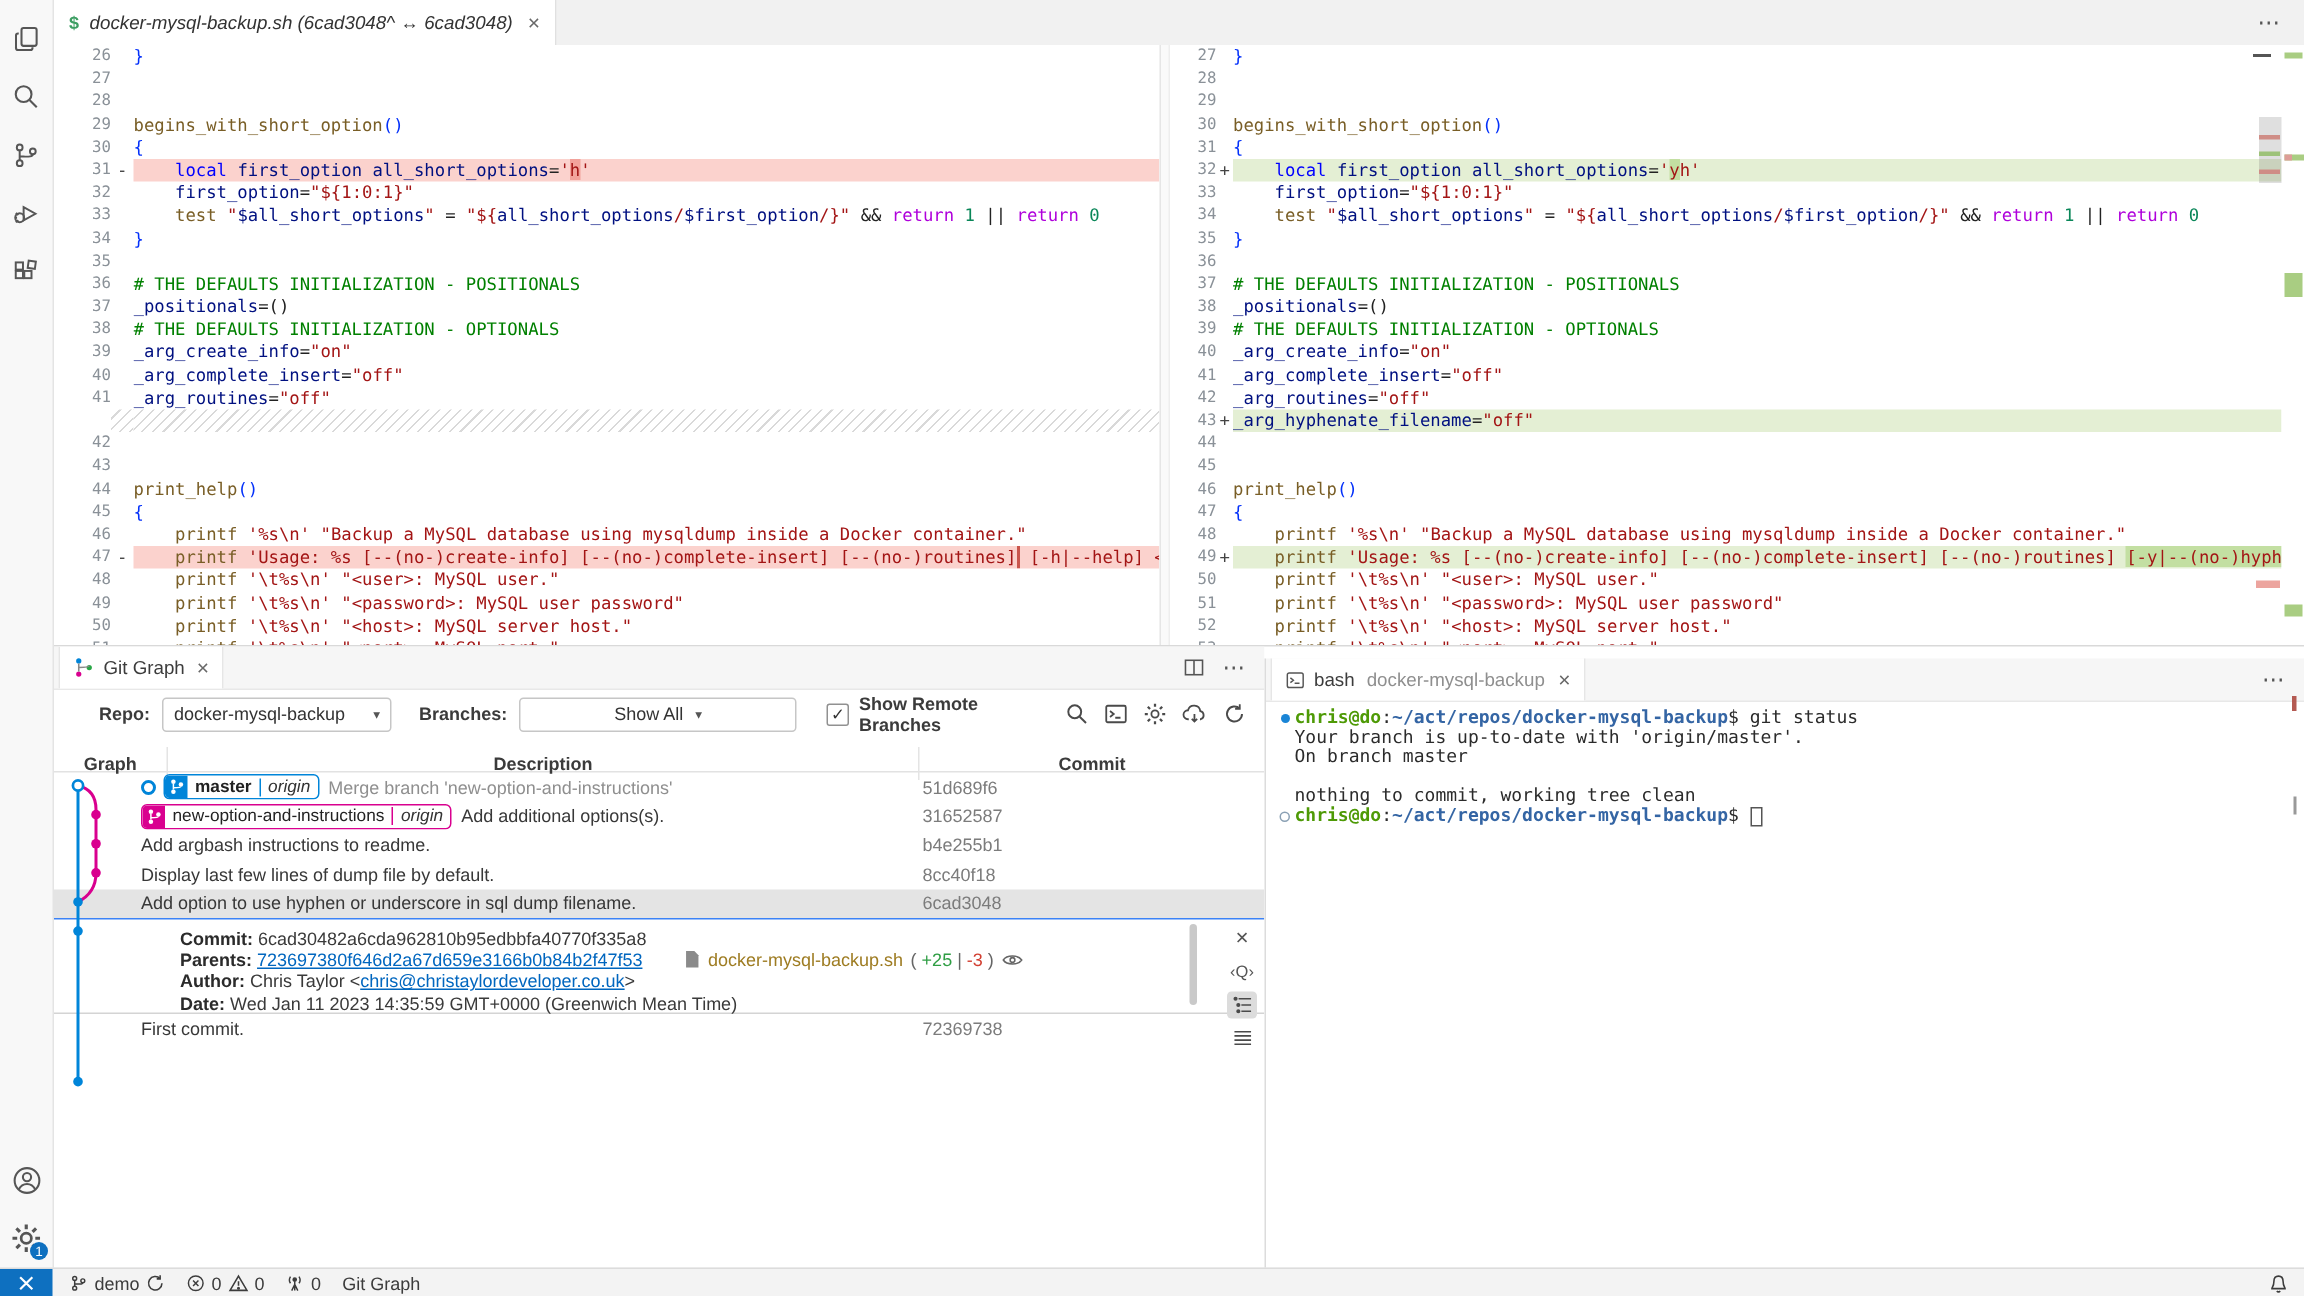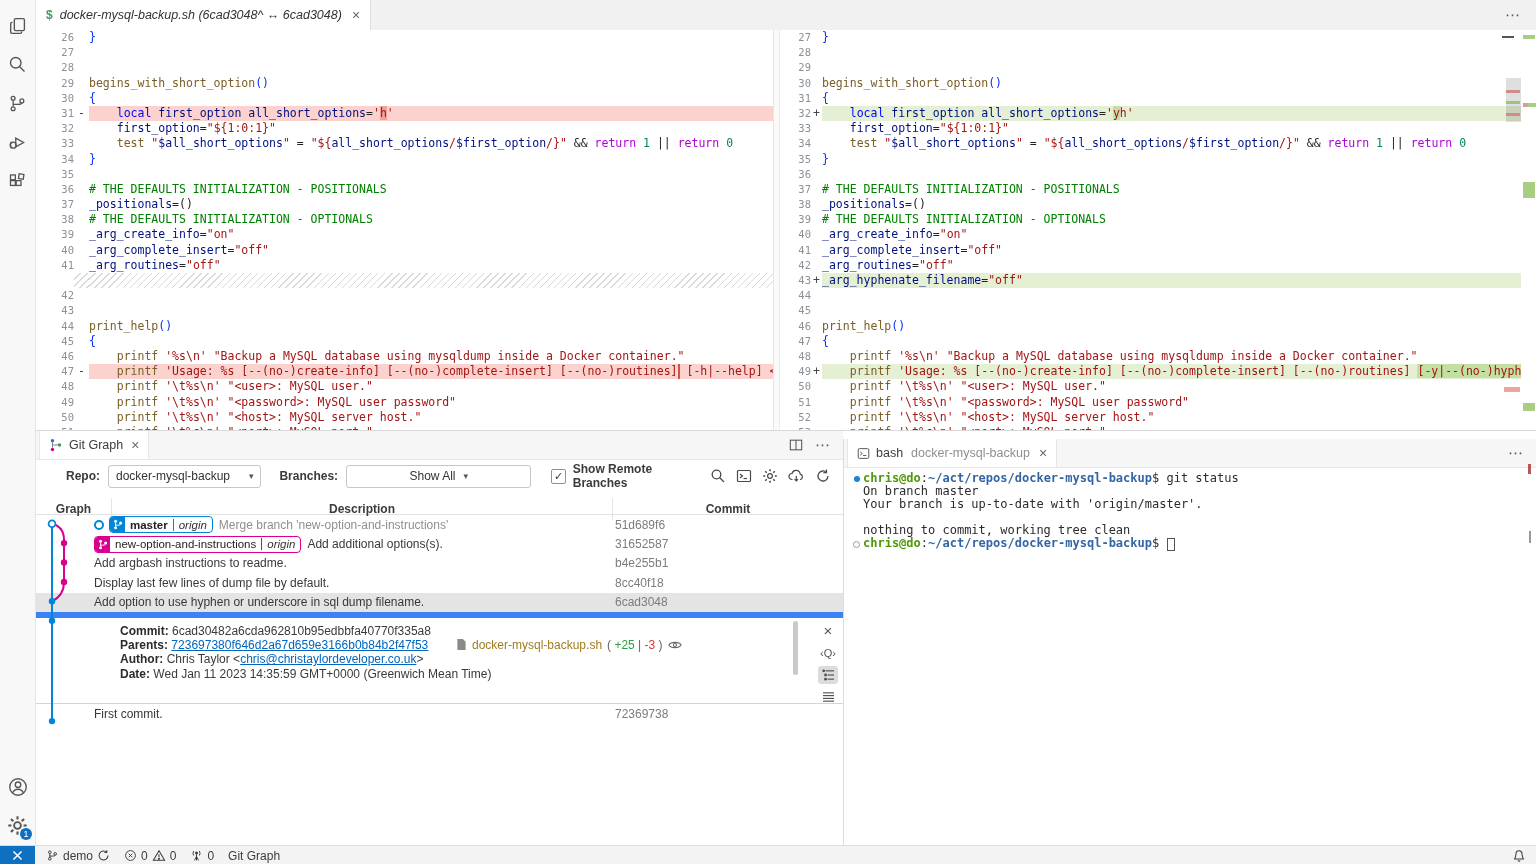--- a/index.html
+++ b/index.html
@@ -81,21 +81,21 @@
   .gr-hash{width:228px;flex:none;color:#7c7c7c;padding-left:3px;}
   .head-dot{width:6px;height:6px;border:2px solid #0085d9;border-radius:50%;margin-right:5px;flex:none;}
   .ref{display:inline-flex;align-items:center;height:15px;border-radius:4px;margin-right:6px;overflow:hidden;flex:none;
     border:1px solid;}
   .ref-ico{width:15px;height:15px;display:flex;align-items:center;justify-content:center;}
   .ref-name{padding:0 5px;font-size:11.5px;color:#222;}
   .ref-name.b{font-weight:bold;}
   .ref-tag{padding:0 5px;font-style:italic;font-size:11.5px;color:#333;border-left:1px solid;}
   .gg-svg{position:absolute;left:0;top:83px;pointer-events:none;z-index:3;}
   
-  .gg-details{height:92px;border-top:6px solid #3b82f6;border-bottom:1px solid #d4d4d4;position:relative;
+  .gg-details{height:64px;border-top:1px solid #3b82f6;border-bottom:1px solid #d4d4d4;position:relative;
     font-size:12px;color:#3a3a3a;padding:6px 0 0 84px;background:#fff;box-sizing:border-box;}
   .dt-line{height:14.2px;line-height:14.2px;white-space:nowrap;}
   .dt-line b{color:#2b2b2b;}
   .dlink{color:#0066bf;text-decoration:underline;cursor:pointer;}
   .dt-file{position:absolute;left:420px;top:20px;display:flex;align-items:center;gap:5px;font-size:12px;}
   .fname{color:#9e7c22;}
   .fadd{color:#2f9e44;} .fdel{color:#d23f31;} .fparen{color:#666;}
   .dt-scroll{position:absolute;left:757px;top:3px;width:5px;height:54px;background:#c9c9c9;border-radius:3px;}
   .dt-icons{position:absolute;right:5px;top:4px;display:flex;flex-direction:column;align-items:center;gap:4px;}
   .dt-icon{width:20px;height:18px;display:flex;align-items:center;justify-content:center;color:#555;cursor:pointer;}
@@ -487,22 +487,22 @@
         <span class="ptab-label">bash</span>
         <span class="ptab-sub">docker-mysql-backup</span>
         <span class="close-x">×</span>
       </div>
       <div class="ptabs-actions">
         <span class="dots">⋯</span>
       </div>
     </div>
     <div class="term-body" id="term-body">
         <div class="t-line"><span class="t-marker"><span class="t-dot filled"></span></span><span class="t-user">chris@do</span><span>:</span><span class="t-path">~/act/repos/docker-mysql-backup</span><span>$ </span><span>git status</span></div>
+        <div class="t-line"><span class="t-marker"></span><span>Your branch is up-to-date with 'origin/master'.</span></div>
         <div class="t-line"><span class="t-marker"></span><span>On branch master</span></div>
-        <div class="t-line"><span class="t-marker"></span><span>Your branch is up-to-date with 'origin/master'.</span></div>
         <div class="t-line"><span class="t-marker"></span>&nbsp;</div>
         <div class="t-line"><span class="t-marker"></span><span>nothing to commit, working tree clean</span></div>
         <div class="t-line"><span class="t-marker"><span class="t-dot hollow"></span></span><span class="t-user">chris@do</span><span>:</span><span class="t-path">~/act/repos/docker-mysql-backup</span><span>$ </span><span class="t-cursor"></span></div>
       </div>
     <div class="term-deco1"></div>
     <div class="term-deco2"></div>
   </div>
 </div>
 
 <div class="status">

